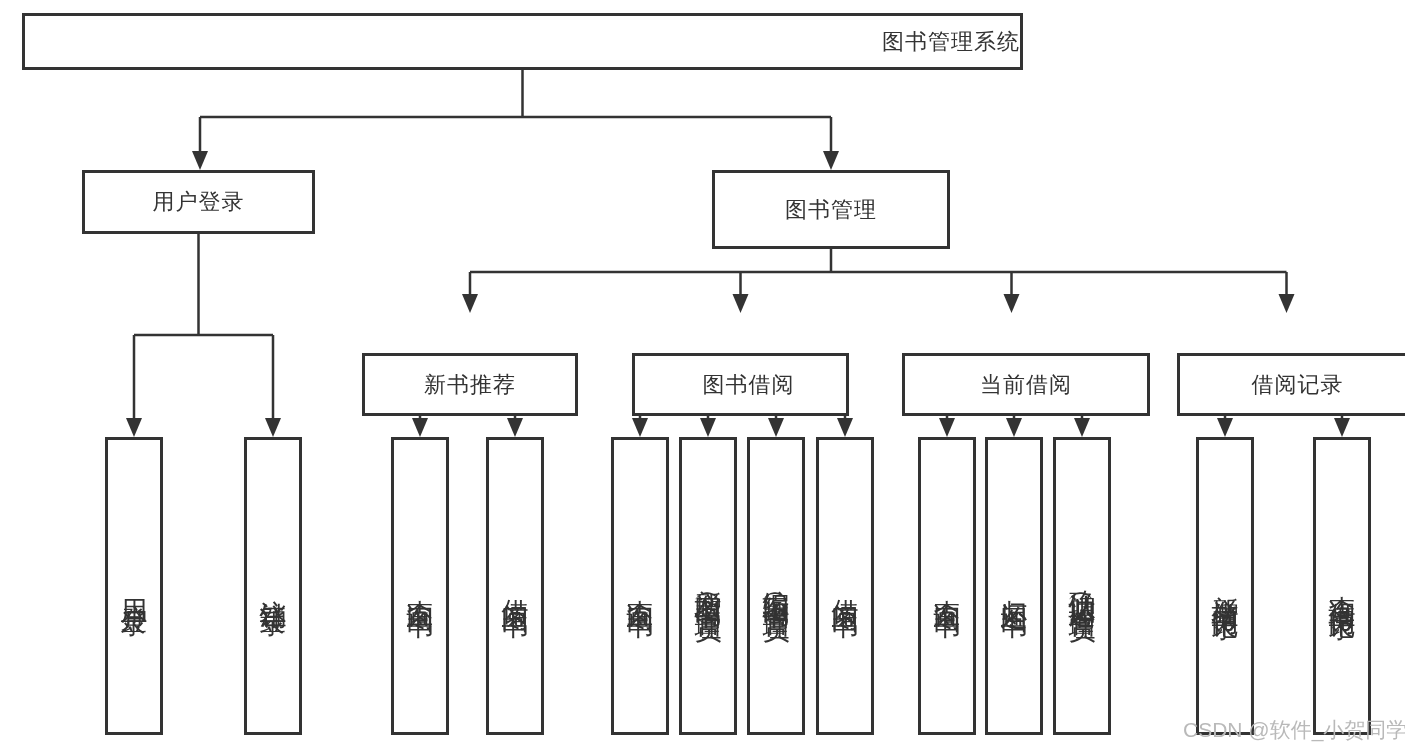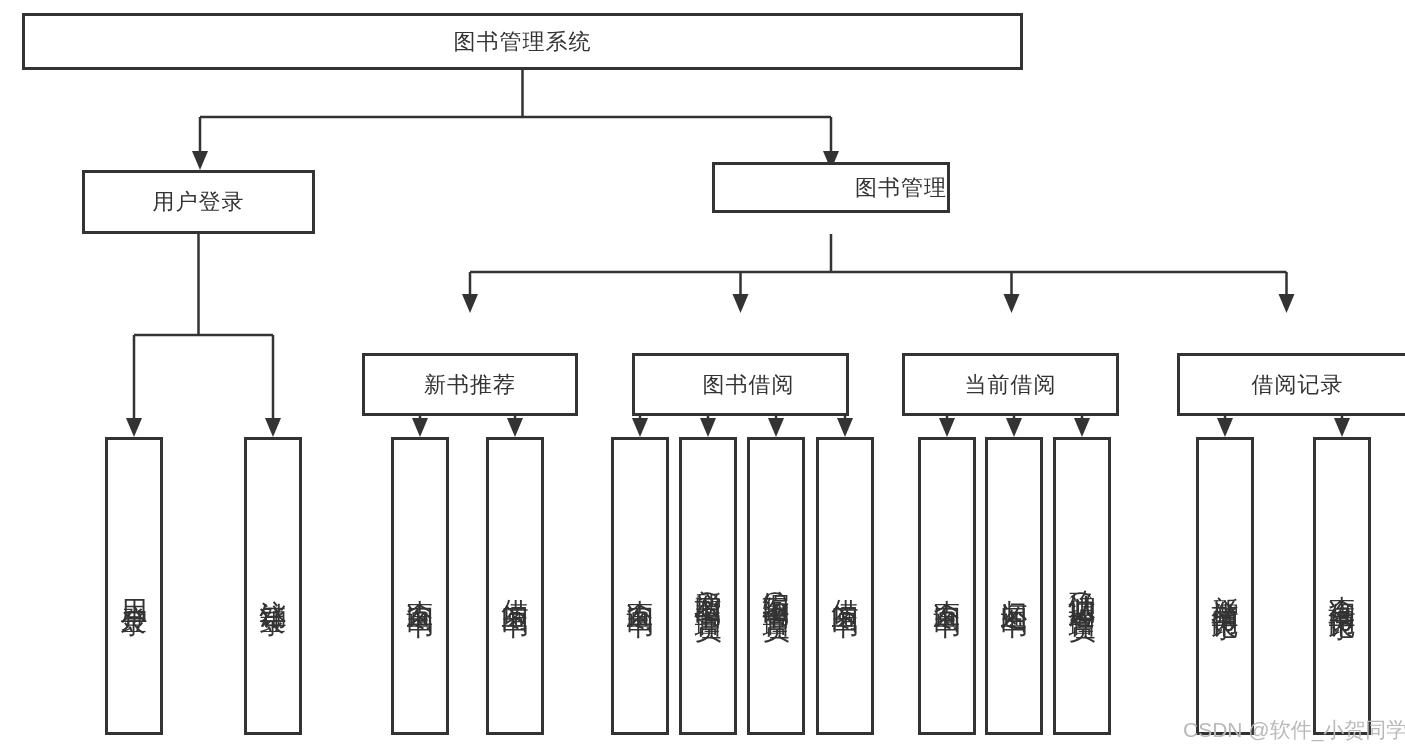--- a/index.html
+++ b/index.html
@@ -24,27 +24,27 @@
   .arrow-head{fill:var(--line);stroke:none;}
   .node{
     position:absolute;
     background:var(--box-bg);
     border:3px solid var(--line);
     display:flex;align-items:center;justify-content:center;
     color:var(--text);
     z-index:2;
   }
   .node-h{font-size:22px;letter-spacing:1px;}
-  .node-root{left:22px;top:13px;width:1001px;height:57px;}
+  .node-root{left:22px;top:13px;width:1001px;height:57px;justify-content:flex-end;}
   .node-user-login{left:82px;top:170px;width:233px;height:64px;}
-  .node-book-mgmt{left:712px;top:162px;width:238px;height:51px;justify-content:flex-end;}
+  .node-book-mgmt{left:712px;top:170px;width:238px;height:79px;}
   .node-l3{top:313px;height:63px;margin-top:40px;}
   .node-new-books{left:362px;width:216px;}
   .node-book-borrow{left:632px;width:217px;padding-left:16px;}
-  .node-current-borrow{left:902px;width:217px;}
+  .node-current-borrow{left:902px;width:248px;}
   .node-borrow-records{left:1177px;width:241px;}
   .leaf{
     position:absolute;
     top:437px;width:58px;height:298px;
     background:var(--box-bg);
     border:3px solid var(--line);
     display:flex;align-items:center;justify-content:center;
     z-index:2;
   }
   .vtext{

